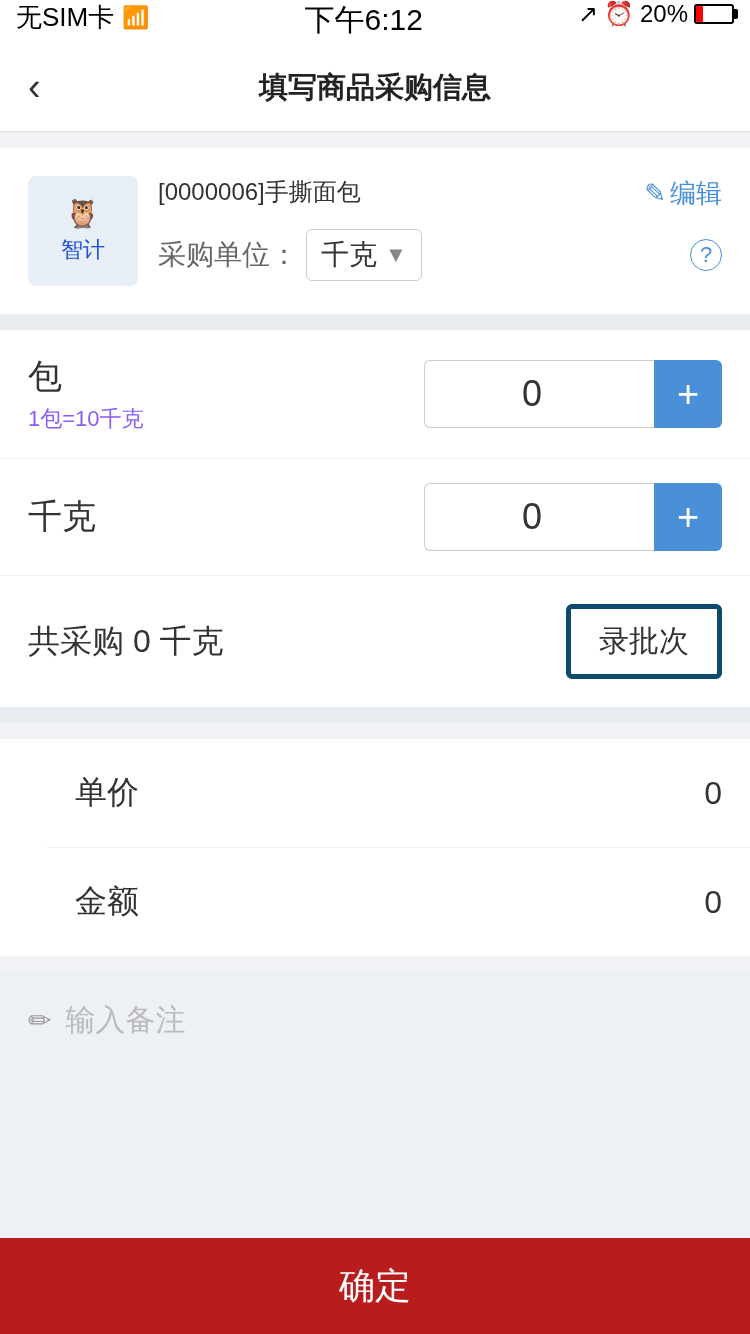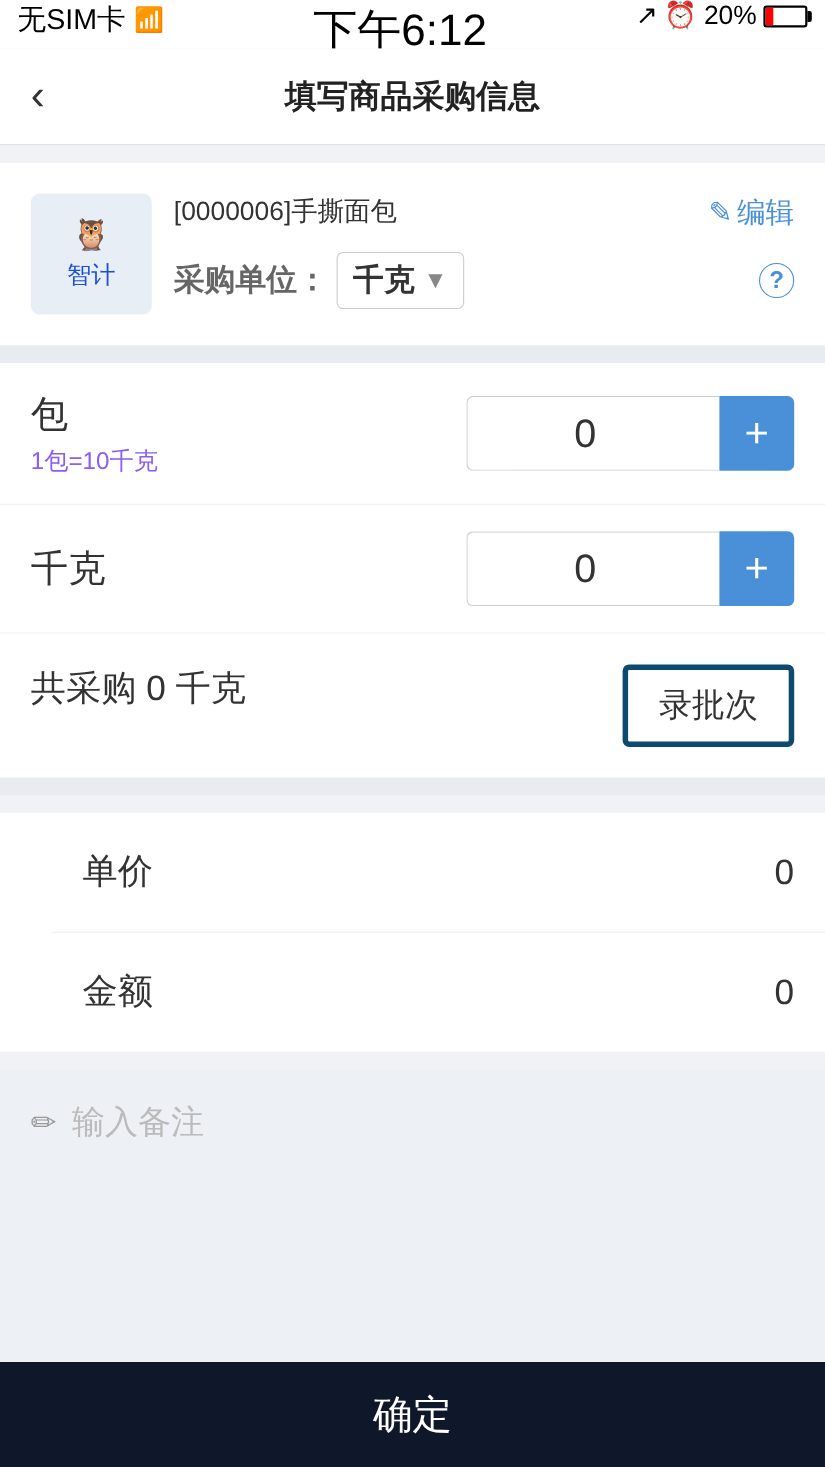--- a/index.html
+++ b/index.html
@@ -19,21 +19,21 @@
       height: 44px;
       background: #fff;
       display: flex;
       align-items: flex-start;
       justify-content: space-between;
       padding: 0 16px;
       font-size: 28px;
       color: #000;
     }
     .status-left { display: flex; align-items: center; gap: 8px; font-size: 26px; }
-    .status-center { font-size: 40px; font-weight: 500; }
+    .status-center { font-size: 30px; font-weight: 500; }
     .status-right { display: flex; align-items: center; gap: 6px; font-size: 24px; }
     .battery {
       width: 40px; height: 20px;
       border: 2px solid #000;
       border-radius: 3px;
       position: relative;
       display: flex; align-items: center;
     }
     .battery::after {
       content: '';
@@ -120,21 +120,20 @@
       display: flex;
       align-items: center;
       gap: 4px;
       cursor: pointer;
     }
     .product-unit-row {
       margin-top: 18px;
       display: flex;
       align-items: center;
       justify-content: space-between;
-      font-weight: bold;
     }
     .unit-label {
       font-size: 28px;
       color: #666;
     }
     .unit-select {
       display: flex;
       align-items: center;
       border: 1px solid #ccc;
       border-radius: 6px;
@@ -214,20 +213,21 @@
       color: #fff;
       display: flex;
       align-items: center;
       justify-content: center;
       cursor: pointer;
     }
 
     
     .summary-row {
       display: flex;
+      align-items: center;
       justify-content: space-between;
       padding: 28px 28px;
       background: #fff;
     }
     .summary-text {
       font-size: 32px;
       color: #333;
     }
     .batch-btn {
       border: 5px solid #0c4a6e;
@@ -288,21 +288,21 @@
       min-height: 300px;
     }
 
     
     .confirm-btn-container {
       position: fixed;
       bottom: 0;
       left: 0;
       width: 750px;
       height: 96px;
-      background: #0f172a;
+      background: #b91c1c;
       display: flex;
       align-items: center;
       justify-content: center;
       cursor: pointer;
     }
     .confirm-btn-label {
       font-size: 36px;
       color: #fff;
       font-weight: 500;
     }

